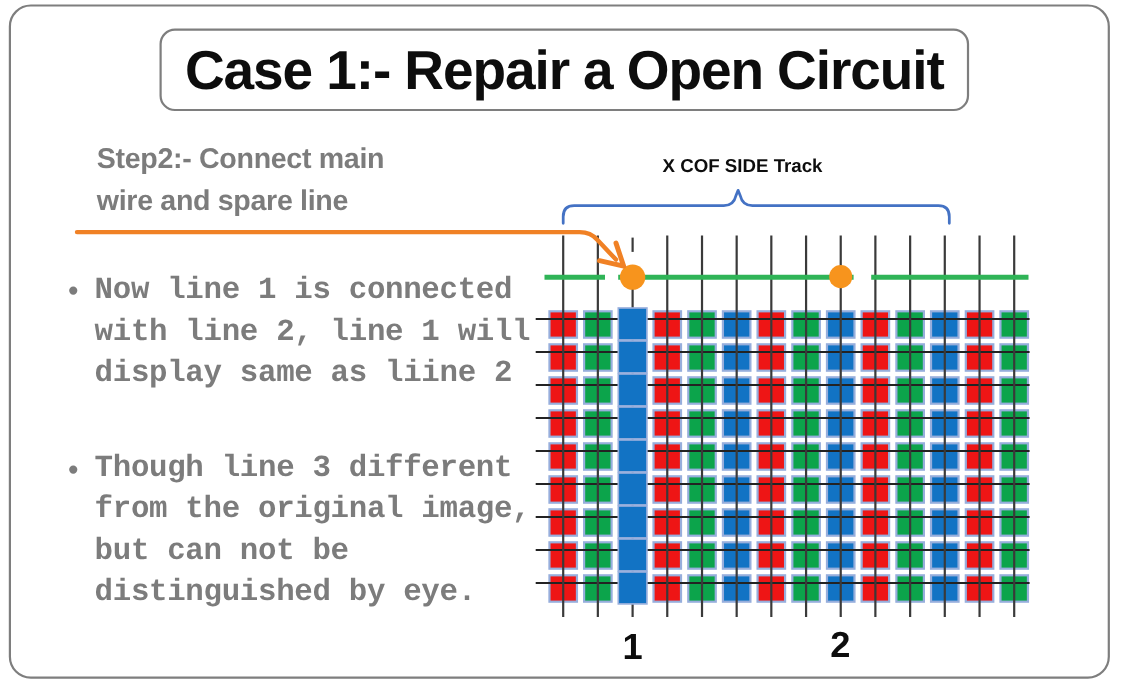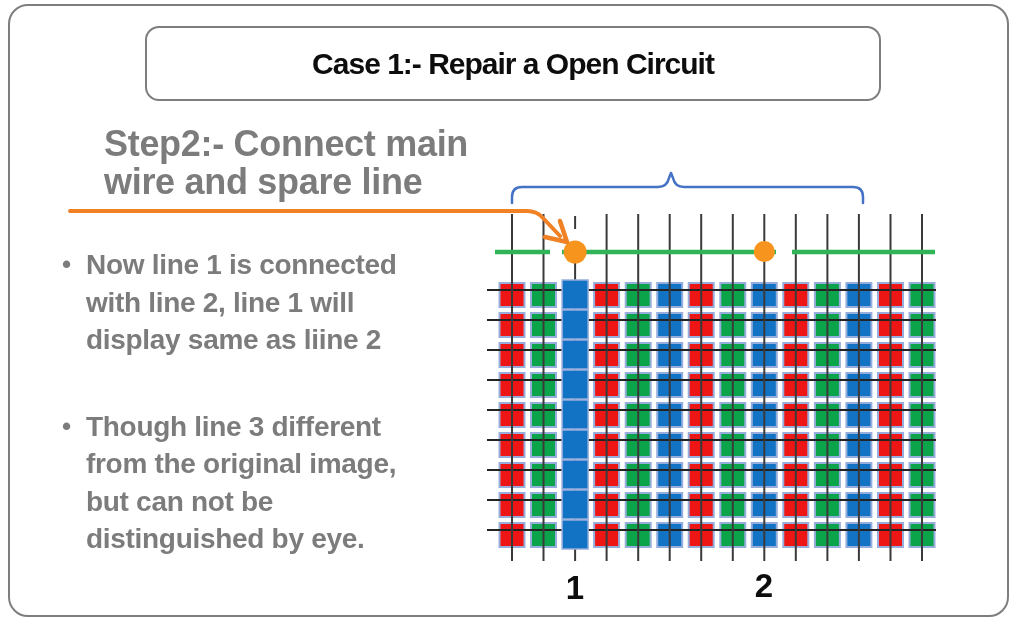--- a/index.html
+++ b/index.html
@@ -10,38 +10,38 @@
   .slide-border{
     position:absolute;left:8px;top:4px;width:997px;height:609px;
     border:2.5px solid var(--c-frame_gray,#7e7e7e);border-radius:20px;
   }
   .title-box{
     position:absolute;left:145px;top:26px;width:732px;height:71px;
     border:2.5px solid var(--c-frame_gray,#7e7e7e);border-radius:14px;
     display:flex;align-items:center;justify-content:center;background:#fff;
   }
   .title-box span{
-    font-size:30px;font-weight:bold;color:var(--c-title_black,#0d0d0d);
+    font-size:50px;font-weight:bold;color:var(--c-title_black,#0d0d0d);
     letter-spacing:-1px;white-space:nowrap;text-align:center;
   }
   .step-text{
     position:absolute;left:88px;top:125px;width:420px;
-    font-size:36px;line-height:38px;font-weight:bold;
-    color:var(--c-text_gray,#7c7c7c);white-space:pre-line;letter-spacing:-0.3px;margin-left:16px;
+    font-size:26px;line-height:38px;font-weight:bold;
+    color:var(--c-text_gray,#7c7c7c);white-space:pre-line;letter-spacing:-0.3px;
   }
   .bullets{position:absolute;left:62px;top:246px;width:430px;}
   .bullet{display:flex;align-items:flex-start;}
   .bullet + .bullet{margin-top:49px;}
   .bullet .marker{
     width:24px;flex:0 0 24px;font-size:26px;line-height:37.5px;font-weight:bold;
     color:var(--c-text_gray,#7c7c7c);
   }
   .bullet .btext{
     font-size:28px;line-height:37.5px;font-weight:bold;
-    color:var(--c-text_gray,#7c7c7c);white-space:pre-line;letter-spacing:-0.3px;
+    color:var(--c-text_gray,#7c7c7c);white-space:pre-line;letter-spacing:-0.3px;font-family:Liberation Mono, monospace;
   }
   .track-label{
     position:absolute;left:545px;top:141px;width:260px;text-align:center;
     font-size:17px;font-weight:bold;color:var(--c-title_black,#0d0d0d);
   }
   .num{
     position:absolute;width:60px;text-align:center;
     font-size:33px;font-weight:bold;color:var(--c-title_black,#0d0d0d);
   }
   .num1{left:545px;top:569px;}
@@ -70,20 +70,21 @@
     </div>
     <div class="bullet">
       <span class="marker">•</span>
       <span class="btext">Though line 3 different
 from the original image,
 but can not be
 distinguished by eye.</span>
     </div>
   </div>
 
+  <div class="track-label">X COF SIDE Track</div>
 
   <svg class="overlay" viewBox="0 0 1024 627">
 
     <path d="M512,203 L512,197 Q512,187 522,187 L658,187 Q667,187 669,178 L671,173 L673,178 Q675,187 684,187 L853,187 Q863,187 863,197 L863,203" fill="none" stroke-width="2.5" stroke-linecap="round" stroke-linejoin="round" stroke="#4472C4"></path>
 
     <g id="gen-layer">
         <g>
           <rect x="499.5" y="283" width="25" height="24" fill="#EE1515" stroke="#97AEDC" stroke-width="2"></rect>
           <rect x="499.5" y="313" width="25" height="24" fill="#EE1515" stroke="#97AEDC" stroke-width="2"></rect>
           <rect x="499.5" y="343" width="25" height="24" fill="#EE1515" stroke="#97AEDC" stroke-width="2"></rect>

